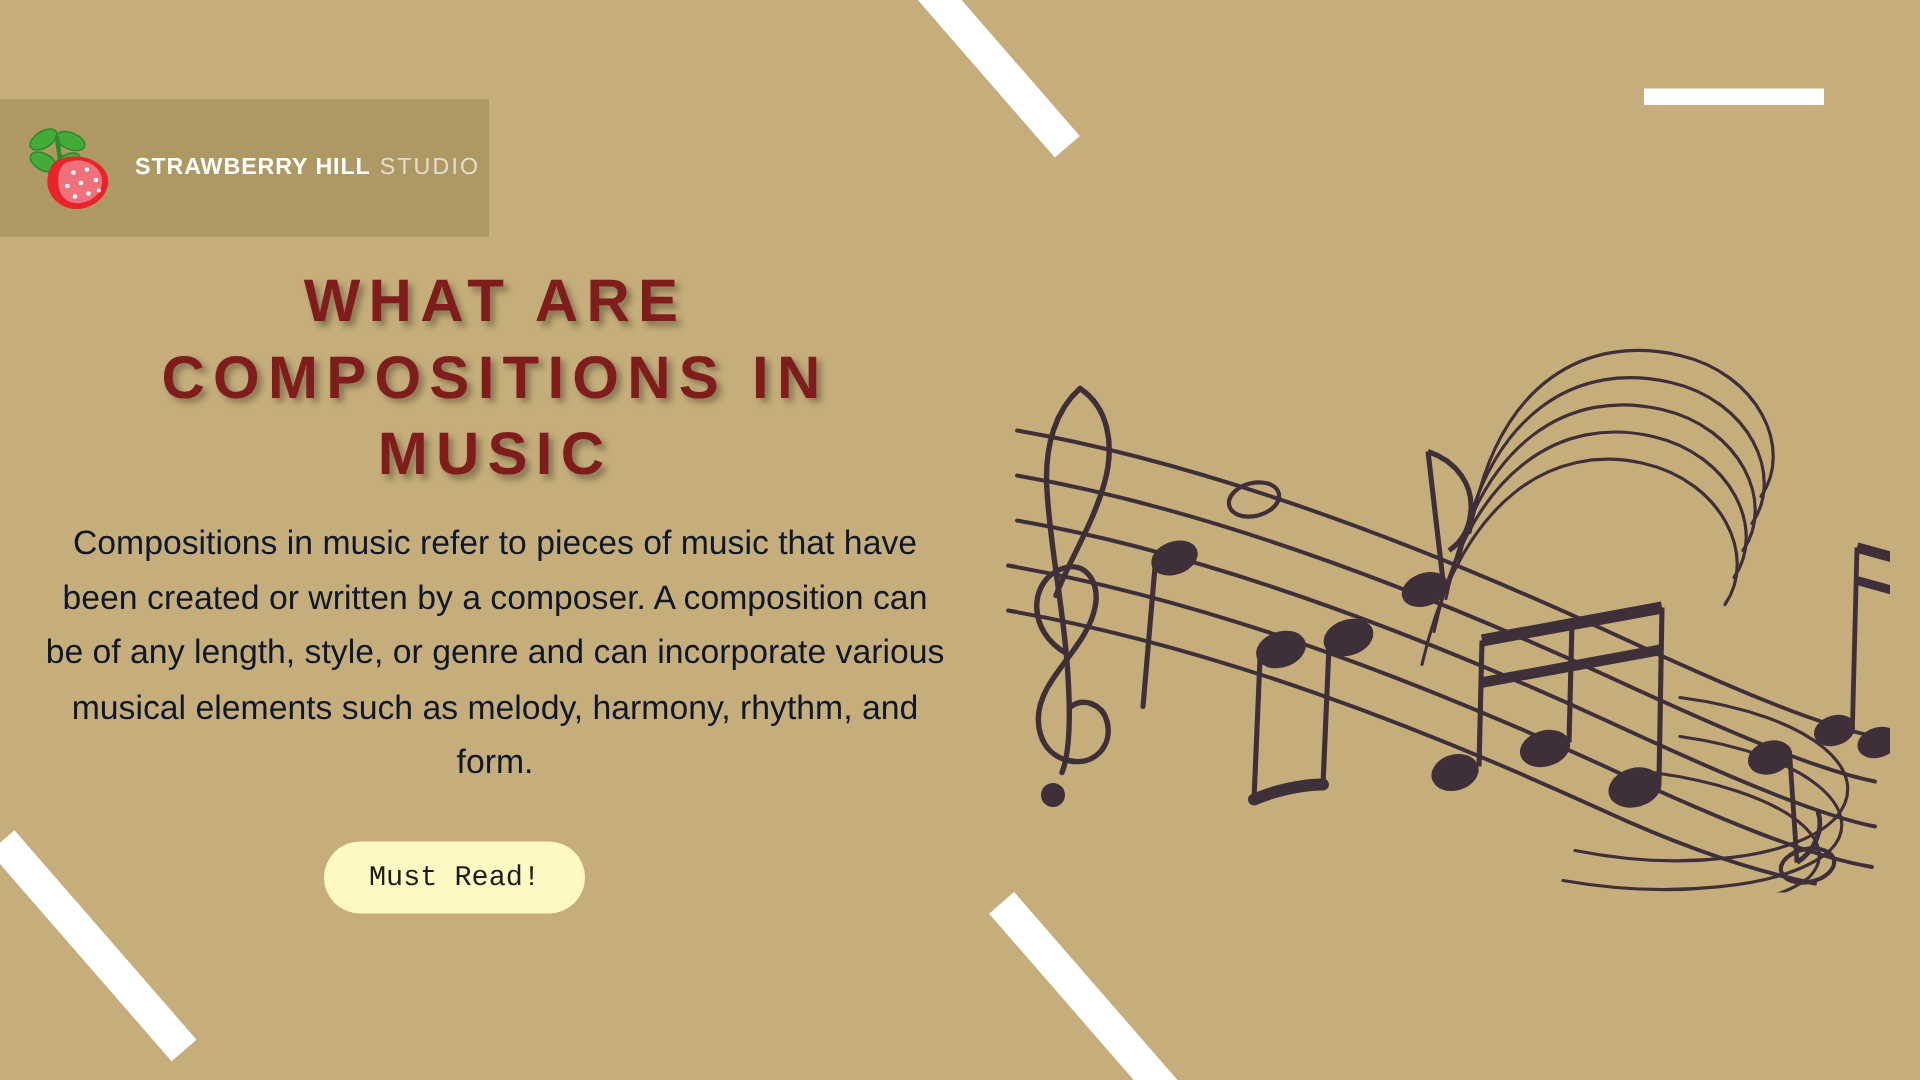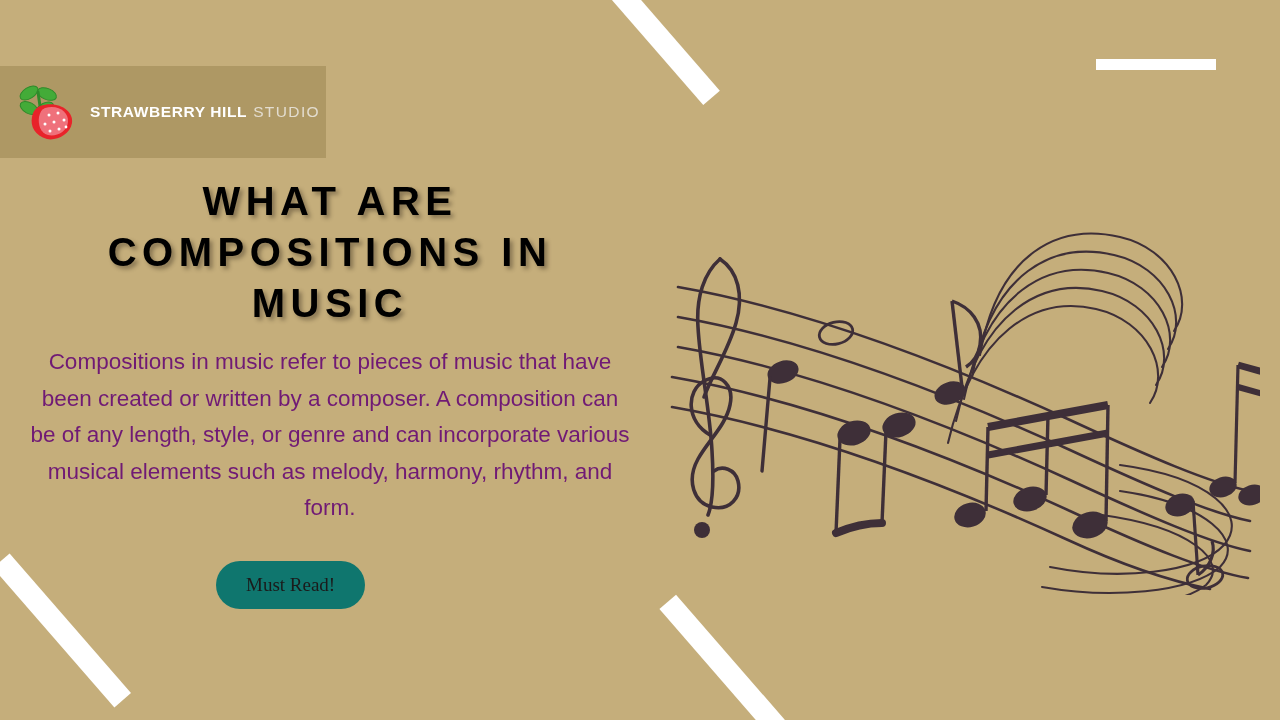--- a/index.html
+++ b/index.html
@@ -29,50 +29,50 @@
     color:#ffffff; font-weight:bold; font-size:15.5px; letter-spacing:0.6px;
   }
   .logo-text .sub {
     color:#e3ddd0; font-weight:normal; font-size:15.5px; letter-spacing:1.4px;
   }
 
   
   .content { position:absolute; left:0px; top:176px; width:660px; }
 
   .headline {
-    color:#000000;
+    color:#7f1d1d;
     font-size:40px;
     font-weight:bold;
     letter-spacing:5.5px;
     line-height:1.27;
     text-align:center;
     padding:0 36px;
     text-shadow: 3px 3px 4px rgba(40,30,20,0.40);
   }
 
   .body-copy {
     margin-top:16px;
     padding:0 30px;
-    color:#701a75;
+    color:#0f172a;
     font-size:22.5px;
     line-height:1.62;
     text-align:center;
     font-weight:400;
   }
 
   .cta-wrap { margin-top:34px; padding-left:216px; }
   .cta {
     display:inline-block;
-    background:#0f766e;
+    background:#fef9c3;
     color:#1b1b1b;
     border:none;
     border-radius:40px;
     padding:13px 30px;
     font-size:19px;
-    font-family:Liberation Serif, serif;
+    font-family:Liberation Mono, monospace;
     cursor:pointer;
   }
 
   
   .music-art { position:absolute; left:650px; top:215px; width:610px; height:380px; }
 </style>
 </head>
 <body>
 
 <div class="stripe stripe-diag-top"></div>

